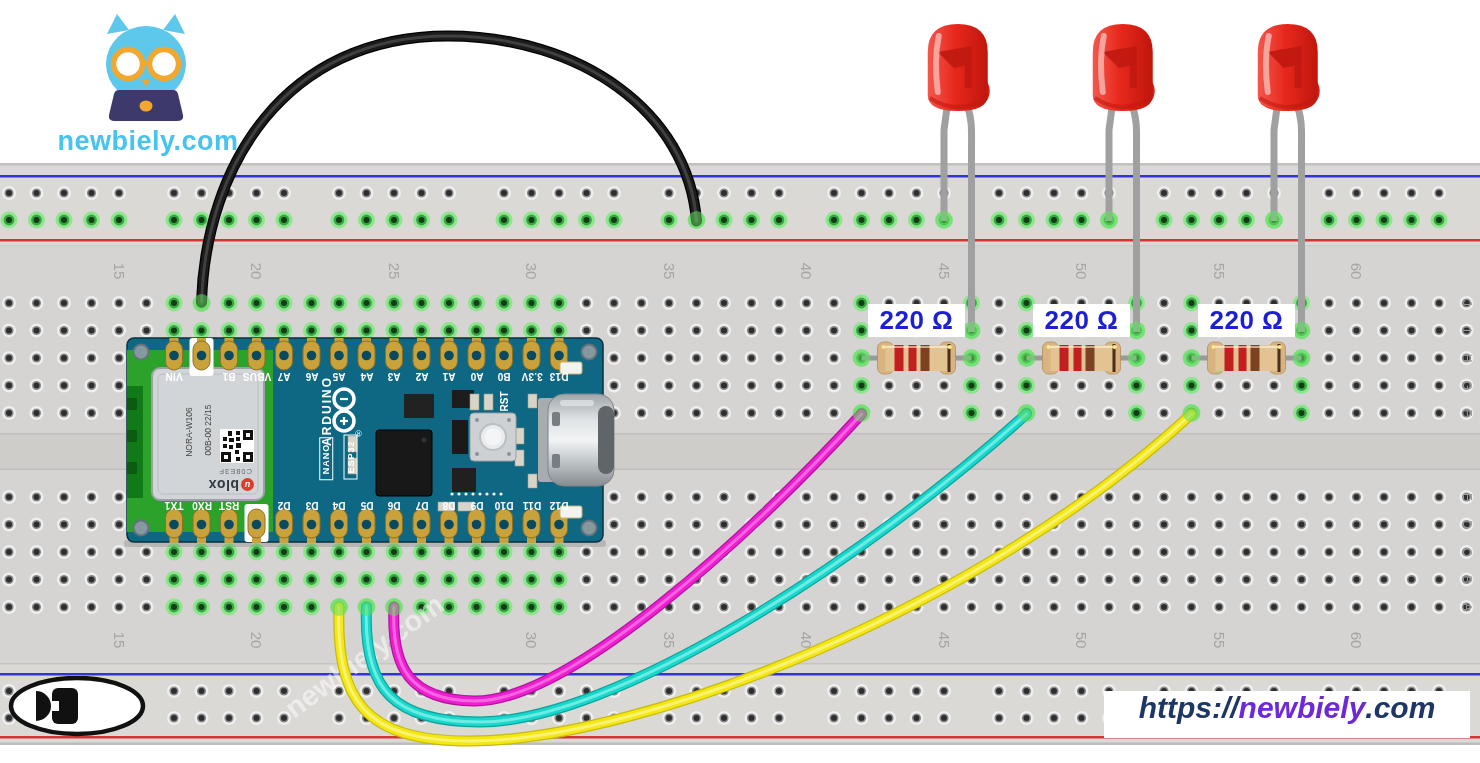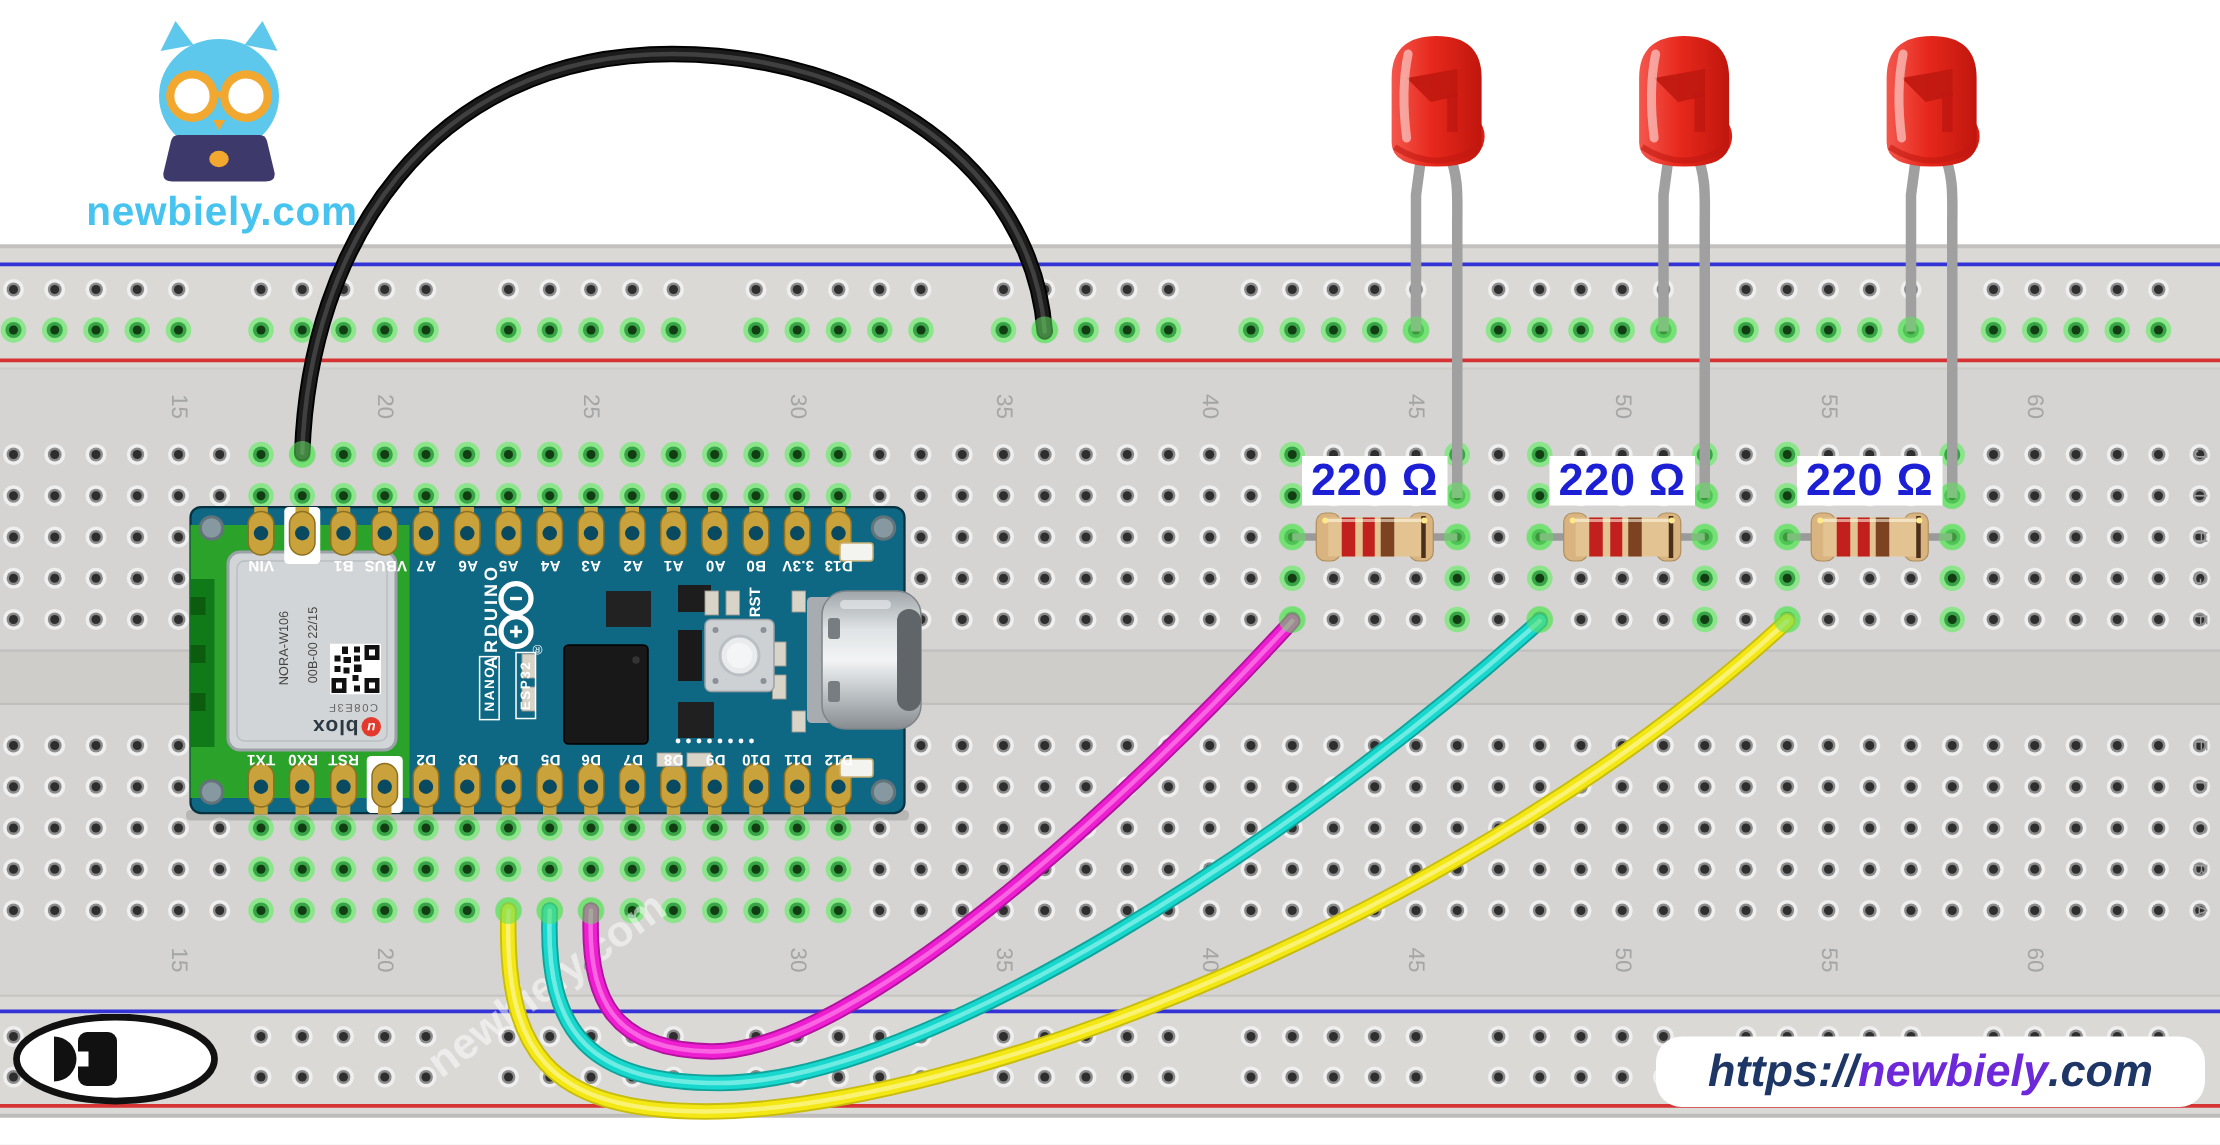--- a/index.html
+++ b/index.html
@@ -1,27 +1,27 @@
 <!DOCTYPE html>
 <html><head>
 <meta charset="utf-8">
 <style>
   html,body{margin:0;padding:0;background:#fff;font-family:"Liberation Sans",sans-serif;}
   #stage{position:relative;width:1480px;height:763px;overflow:hidden;background:#fff;}
   #art{position:absolute;left:0;top:0;}
   svg text{font-family:"Liberation Sans",sans-serif;}
   .abs{position:absolute;}
   .ohm-label{position:absolute;top:304px;width:97px;height:33px;background:#fff;color:#1c1fd4;
-    font-weight:bold;font-size:30px;line-height:33px;text-align:center;letter-spacing:0.5px;}
+    font-weight:bold;font-size:26px;line-height:33px;text-align:center;letter-spacing:0.5px;}
   .pin-label{position:absolute;width:34px;text-align:center;font-size:10px;font-weight:bold;
     color:#fff;transform:rotate(180deg);letter-spacing:0.2px;}
   .logo-text{position:absolute;left:48px;top:126px;width:200px;text-align:center;
     font-size:27px;font-weight:bold;color:#46c3ee;letter-spacing:0.5px;}
   .footer-box{position:absolute;left:1104px;top:691px;width:366px;height:47px;background:#fff;
-    display:flex;align-items:center;justify-content:center;font-style:italic;font-weight:800;font-size:30px;border-radius:17px;}
+    display:flex;align-items:flex-start;justify-content:center;font-style:italic;font-weight:800;font-size:30px;}
   .footer-box .navy{color:#1d3666;}
   .footer-box .blue{color:#6d28d9;}
   .board-text{position:absolute;color:#fff;}
   .ard-brand{left:287px;top:404px;width:80px;text-align:center;transform:rotate(-90deg);
     font-size:12px;font-weight:bold;letter-spacing:2px;}
   .ard-reg{left:355px;top:428px;font-size:9px;transform:rotate(180deg);}
   .nano-box{border:1.5px solid #fff;font-size:9px;font-weight:bold;letter-spacing:1px;
     padding:1px 5px;transform:rotate(-90deg);transform-origin:center;}
   .rst-label{left:494px;top:396px;font-size:10px;font-weight:bold;transform:rotate(-90deg);}
   .module-box{position:absolute;left:156px;top:372px;width:104px;height:124px;

